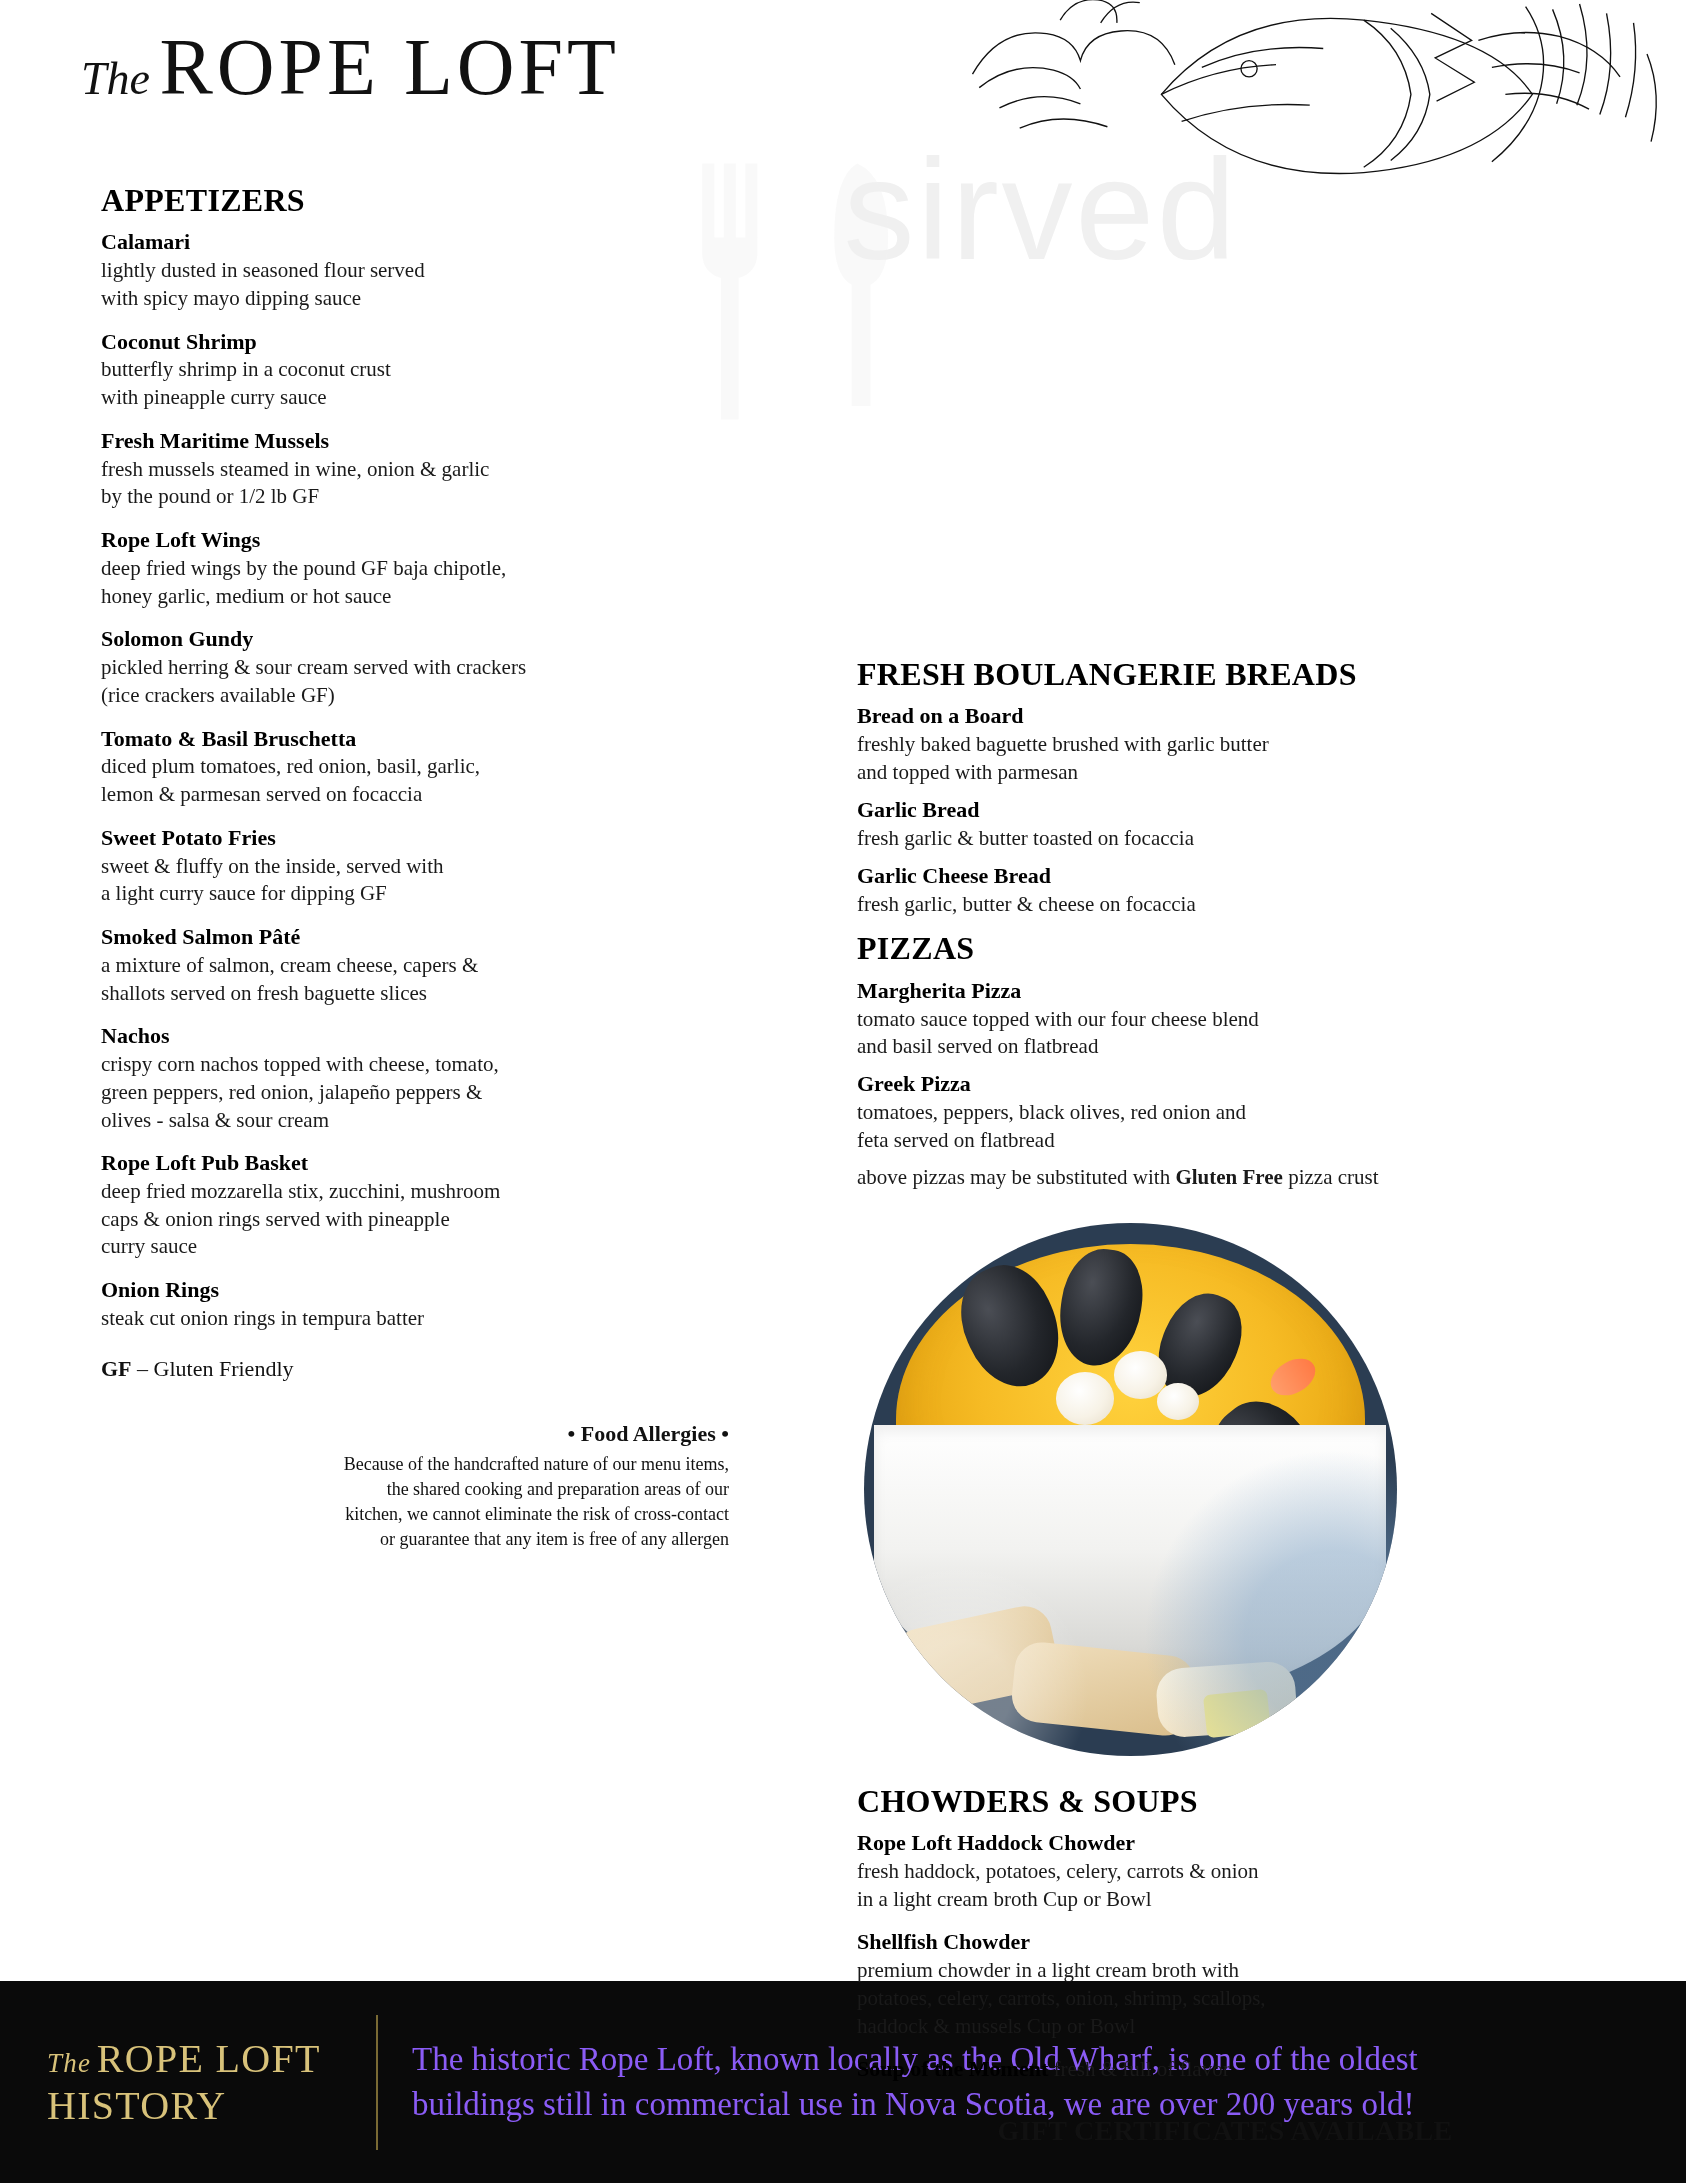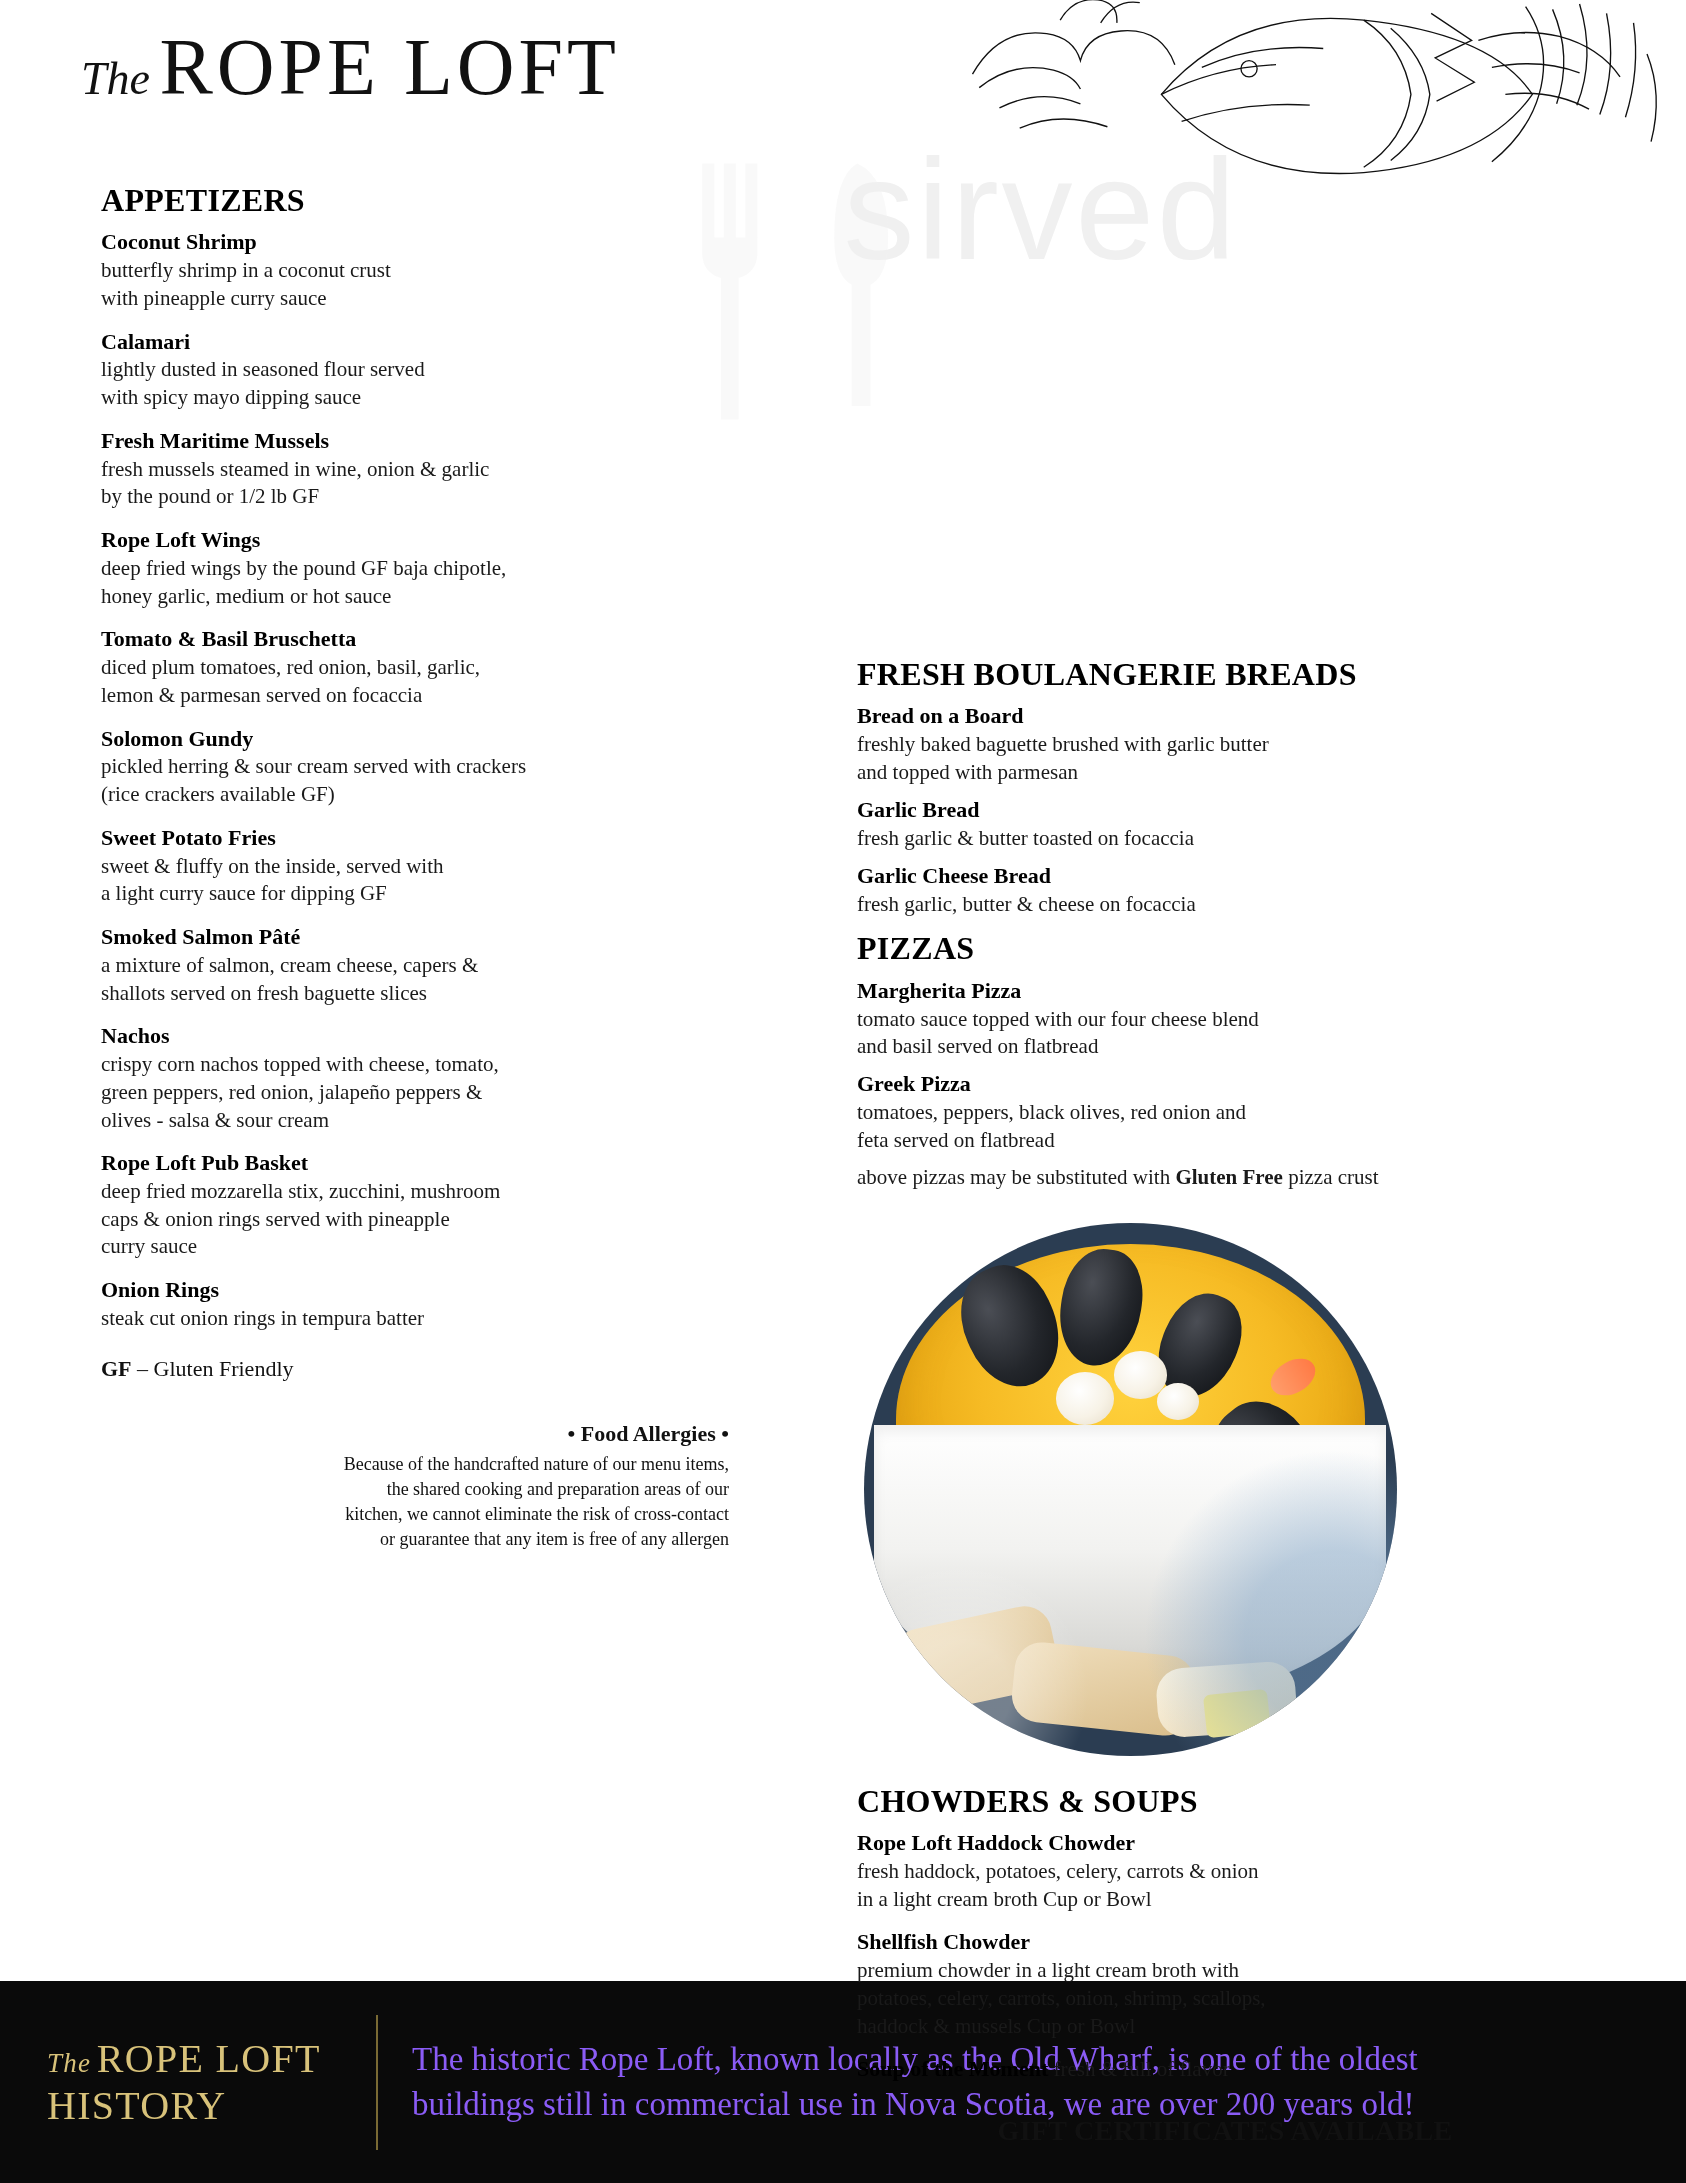--- a/index.html
+++ b/index.html
@@ -329,48 +329,48 @@
   </div>
 </div>
 
 <div class="content">
 
   <div class="col-left">
     <h2 class="section">APPETIZERS</h2>
 
     <div>
       <div class="item">
+        <p class="item-name">Calamari</p>
+        <p class="item-desc">lightly dusted in seasoned flour served
+with spicy mayo dipping sauce</p>
+      </div>
+      <div class="item">
         <p class="item-name">Coconut  Shrimp</p>
         <p class="item-desc">butterfly shrimp in a coconut crust
 with pineapple curry sauce</p>
       </div>
       <div class="item">
-        <p class="item-name">Calamari</p>
-        <p class="item-desc">lightly dusted in seasoned flour served
-with spicy mayo dipping sauce</p>
-      </div>
-      <div class="item">
         <p class="item-name">Fresh Maritime Mussels</p>
         <p class="item-desc">fresh mussels steamed in wine, onion &amp; garlic
 by the pound  or 1/2 lb  GF</p>
       </div>
       <div class="item">
         <p class="item-name">Rope Loft Wings</p>
         <p class="item-desc">deep fried wings by the pound GF  baja chipotle,
 honey garlic, medium or hot sauce</p>
       </div>
       <div class="item">
+        <p class="item-name">Solomon Gundy</p>
+        <p class="item-desc">pickled herring &amp; sour cream served with crackers
+(rice crackers available GF)</p>
+      </div>
+      <div class="item">
         <p class="item-name">Tomato &amp; Basil Bruschetta</p>
         <p class="item-desc">diced plum tomatoes, red onion, basil, garlic,
 lemon &amp; parmesan served on focaccia</p>
-      </div>
-      <div class="item">
-        <p class="item-name">Solomon Gundy</p>
-        <p class="item-desc">pickled herring &amp; sour cream served with crackers
-(rice crackers available GF)</p>
       </div>
       <div class="item">
         <p class="item-name">Sweet Potato Fries</p>
         <p class="item-desc">sweet &amp; fluffy on the inside, served with
 a light curry sauce for dipping  GF</p>
       </div>
       <div class="item">
         <p class="item-name">Smoked Salmon Pâté</p>
         <p class="item-desc">a mixture of salmon, cream cheese, capers &amp;
 shallots served on fresh baguette slices</p>

